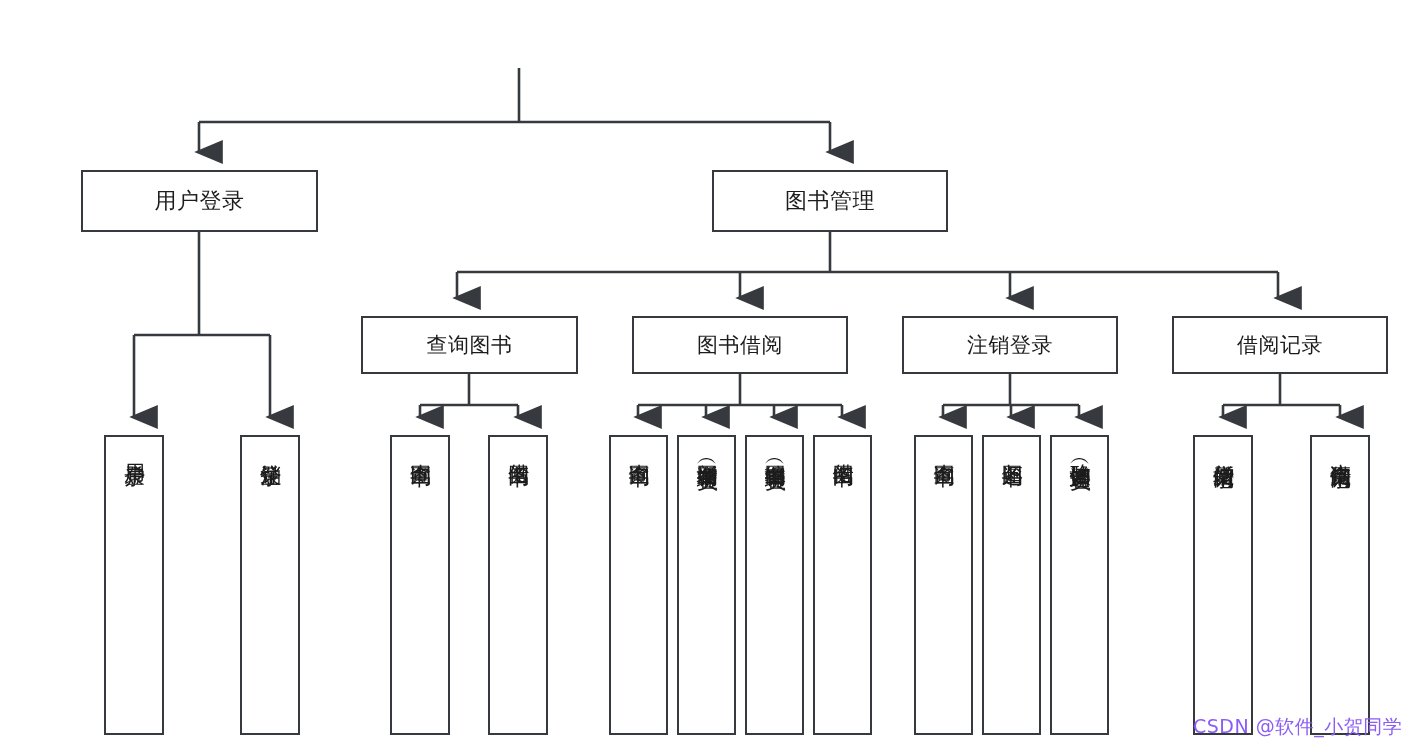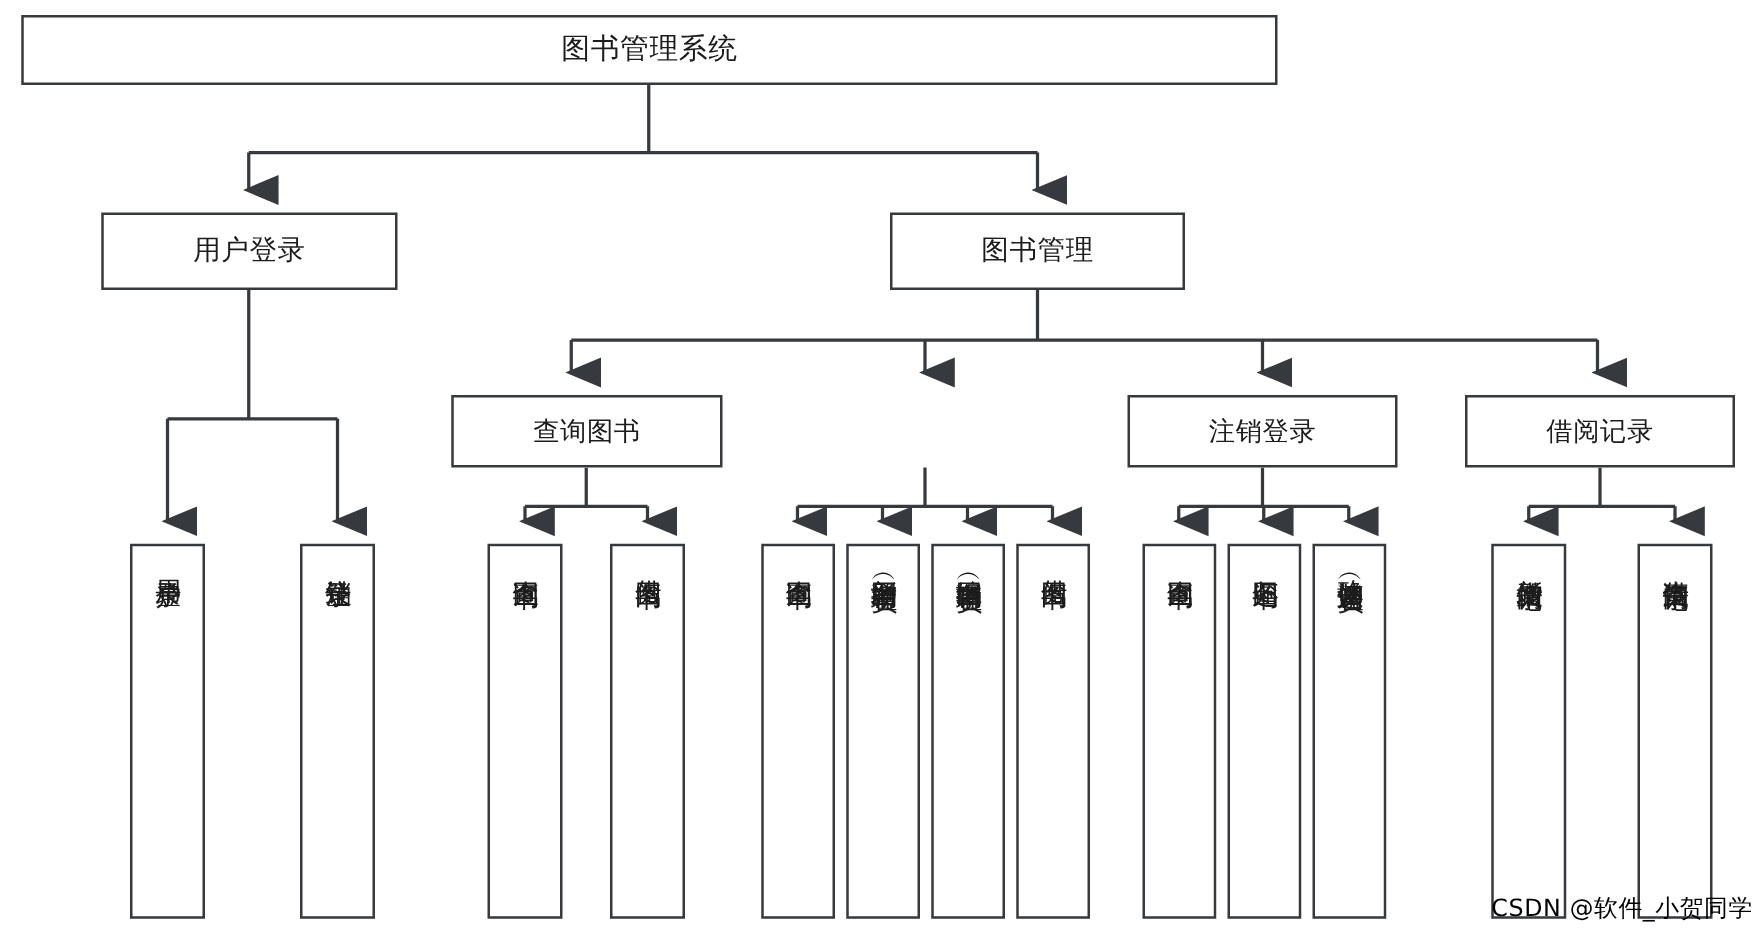--- a/index.html
+++ b/index.html
@@ -56,21 +56,21 @@
     font-size: 21px;
     writing-mode: vertical-rl;
     text-orientation: upright;
     line-height: 1.12;
     letter-spacing: 1px;
     white-space: nowrap;
   }
   .watermark {
     position: absolute;
     font-size: 19px;
-    color: #000000;
+    color: #8b5cf6;
     white-space: nowrap;
     letter-spacing: 0.5px;
   }
 </style>
 </head>
 <body>
 
 <div id="canvas">
 
   <svg class="wires" viewBox="0 0 1405 747" xmlns="http://www.w3.org/2000/svg">
@@ -116,33 +116,33 @@
       <path d="M 1011 405 L 1011 417" marker-end="url(#arrow)"></path>
       <path d="M 1079 405 L 1079 417" marker-end="url(#arrow)"></path>
 
       <path d="M 1280 374 L 1280 405"></path>
       <path d="M 1223 405 L 1340 405"></path>
       <path d="M 1223 405 L 1223 417" marker-end="url(#arrow)"></path>
       <path d="M 1340 405 L 1340 417" marker-end="url(#arrow)"></path>
     </g>
   </svg>
 
-  <div class="node root" style="left:17px; top:12px; width:1005px; height:56px;">
-    <span class="label">图书管理系统</span>
-  </div>
 
   <div class="node level2" style="left:81px; top:170px; width:237px; height:62px;">
     <span class="label">用户登录</span>
   </div>
   <div class="node level2" style="left:712px; top:170px; width:236px; height:62px;">
     <span class="label">图书管理</span>
   </div>
 
   <div class="node level3" style="left:361px; top:316px; width:217px; height:58px;">
     <span class="label">查询图书</span>
+  </div>
+  <div class="node level3" style="left:632px; top:316px; width:216px; height:58px;">
+    <span class="label">图书借阅</span>
   </div>
   <div class="node level3" style="left:902px; top:316px; width:216px; height:58px;">
     <span class="label">注销登录</span>
   </div>
   <div class="node level3" style="left:1172px; top:316px; width:216px; height:58px;">
     <span class="label">借阅记录</span>
   </div>
 
   <div class="node leaf" style="left:104px; top:435px; width:60px; height:300px;">
     <span class="label">用户登录</span>

